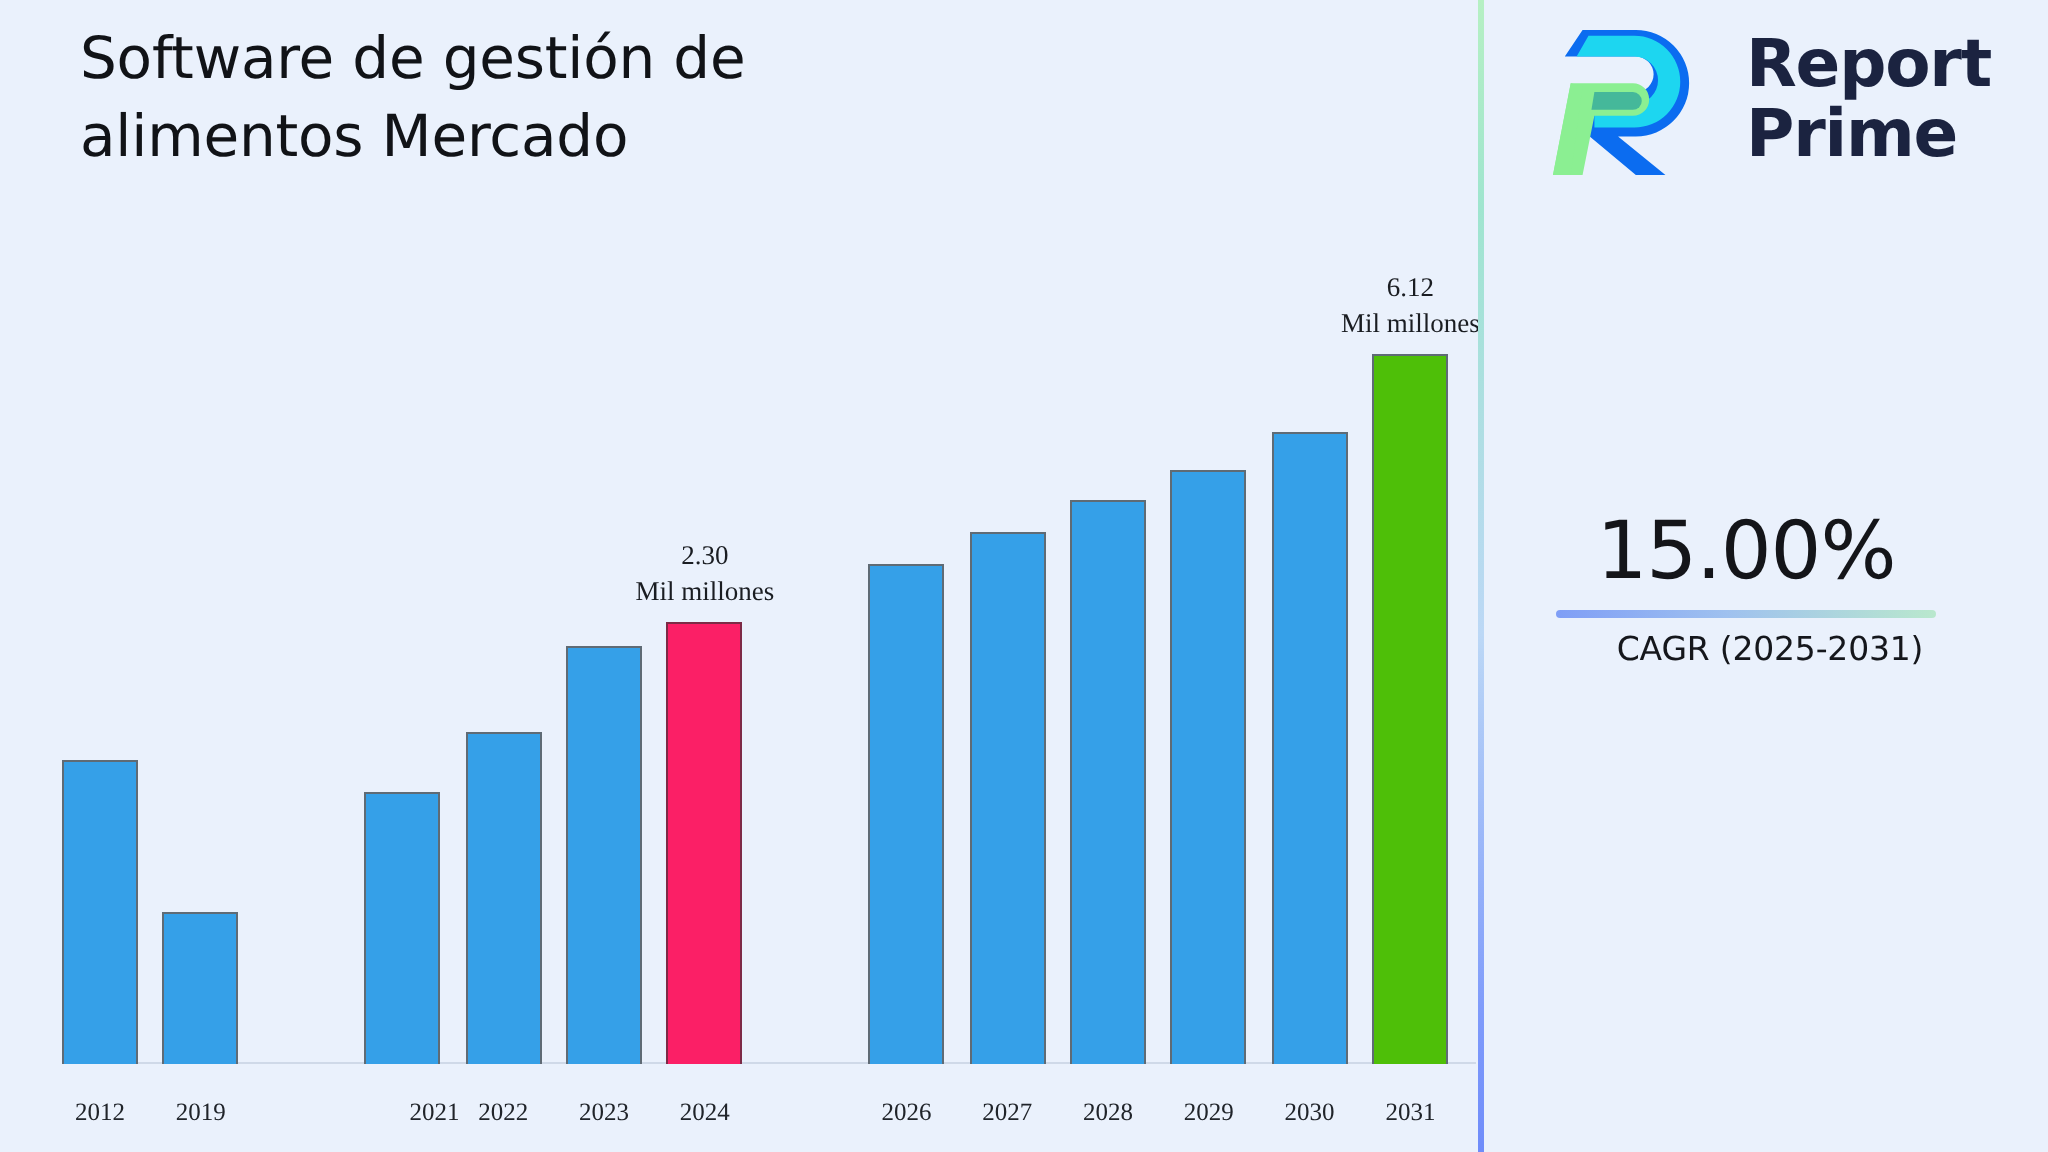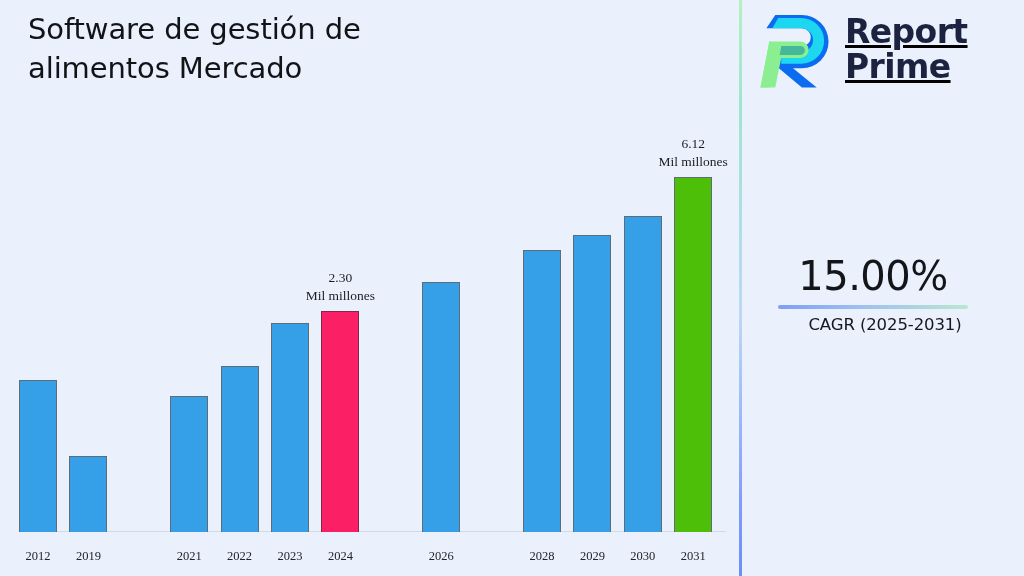--- a/index.html
+++ b/index.html
@@ -11,21 +11,21 @@
     overflow:hidden;
   }
   #root {
     position:relative;
     width:1024px; height:576px;
     background:#eaf1fc;
   }
 
   
   #chart-panel {
-    position:absolute; left:0; top:0;
+    position:absolute; left:12px; top:0;
     width:740px; height:500px;
   }
 
   #chart-title {
     position:absolute;
     left:28px; top:10px;
     width:420px;
     font-size:29px;
     line-height:1.33;
     color:#111317;
@@ -99,25 +99,24 @@
   
   #side-panel {
     position:absolute;
     left:742px; top:0;
     width:282px; height:576px;
     background:#eaf1fc;
   }
 
   #logo {
     position:absolute;
-    left:17px; top:10px;
+    left:33px; top:10px;
     display:flex;
     align-items:center;
-    gap:12px;
-    text-decoration:underline;
+    gap:24px;
   }
   #logo-mark { width:74px; height:78px; display:block; }
   #logo-text {
     font-family:"DejaVu Sans", sans-serif;
     font-weight:bold;
     font-size:33px;
     line-height:1.07;
     color:#1b2340;
     letter-spacing:-0.6px;
   }
@@ -164,41 +163,45 @@
     <div class="bar-group" style="left: 19px; height: 490px;">
           <div class="bar blue" title="2018" style="height: 152px;"></div>
           <div class="tick-label" style="bottom: -32px;">2012</div>
         </div>
         <div class="bar-group" style="left: 69.4px; height: 490px;">
           <div class="bar blue" title="2019" style="height: 76px;"></div>
           <div class="tick-label" style="bottom: -32px; margin-top: 30px;">2019</div>
         </div>
         <div class="bar-group" style="left: 170.2px; height: 490px;">
           <div class="bar blue" title="2021" style="height: 136px;"></div>
-          <div class="tick-label" style="bottom: -32px;">2021</div>
+          <div class="tick-label" style="bottom: -32px; margin-left: 16px;">2021</div>
         </div>
         <div class="bar-group" style="left: 220.6px; height: 490px;">
           <div class="bar blue" title="2022" style="height: 166px;"></div>
           <div class="tick-label" style="bottom: -32px;">2022</div>
         </div>
         <div class="bar-group" style="left: 271px; height: 490px;">
           <div class="bar blue" title="2023" style="height: 209px;"></div>
           <div class="tick-label" style="bottom: -32px;">2023</div>
         </div>
         <div class="bar-group" style="left: 321.4px; height: 490px;">
           <div class="bar pink" title="2024" style="height: 221px;"></div>
           <div class="bar-value" style="bottom: 227px;">
             <span class="v-num">2.30</span>
             <span class="v-unit">Mil millones</span>
           </div>
           <div class="tick-label" style="bottom: -32px;">2024</div>
         </div>
         <div class="bar-group" style="left: 422.2px; height: 490px;">
           <div class="bar blue" title="2026" style="height: 250px;"></div>
           <div class="tick-label" style="bottom: -32px;">2026</div>
+        </div>
+        <div class="bar-group" style="left: 472.6px; height: 490px;">
+          <div class="bar blue" title="2027" style="height: 266px;"></div>
+          <div class="tick-label" style="bottom: -32px;">2027</div>
         </div>
         <div class="bar-group" style="left: 523px; height: 490px;">
           <div class="bar blue" title="2028" style="height: 282px;"></div>
           <div class="tick-label" style="bottom: -32px;">2028</div>
         </div>
         <div class="bar-group" style="left: 573.4px; height: 490px;">
           <div class="bar blue" title="2029" style="height: 297px;"></div>
           <div class="tick-label" style="bottom: -32px;">2029</div>
         </div>
         <div class="bar-group" style="left: 623.8px; height: 490px;">

